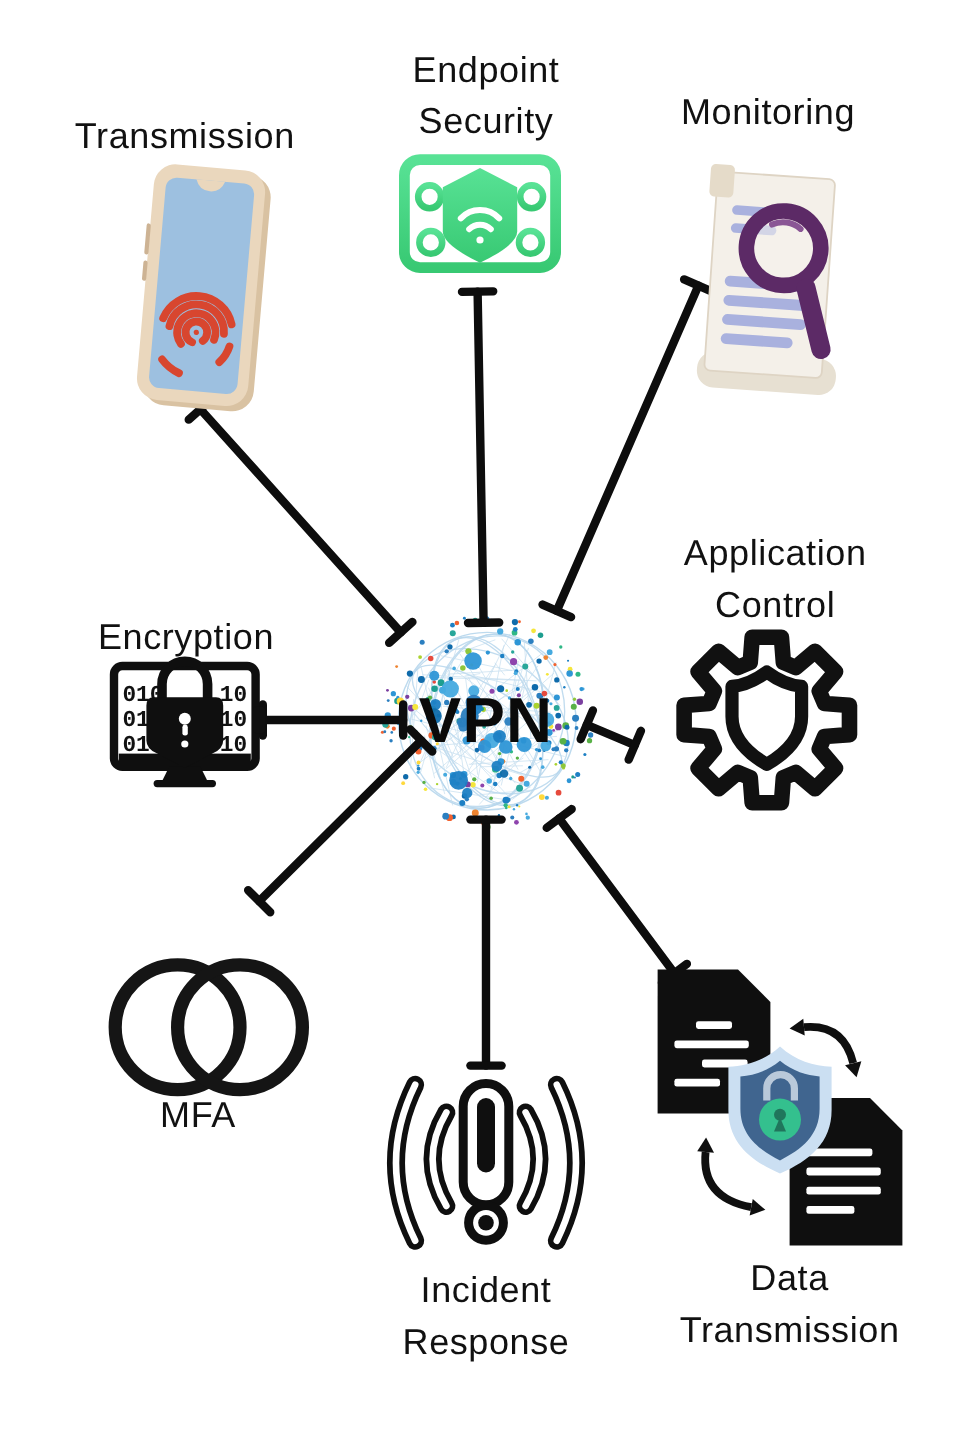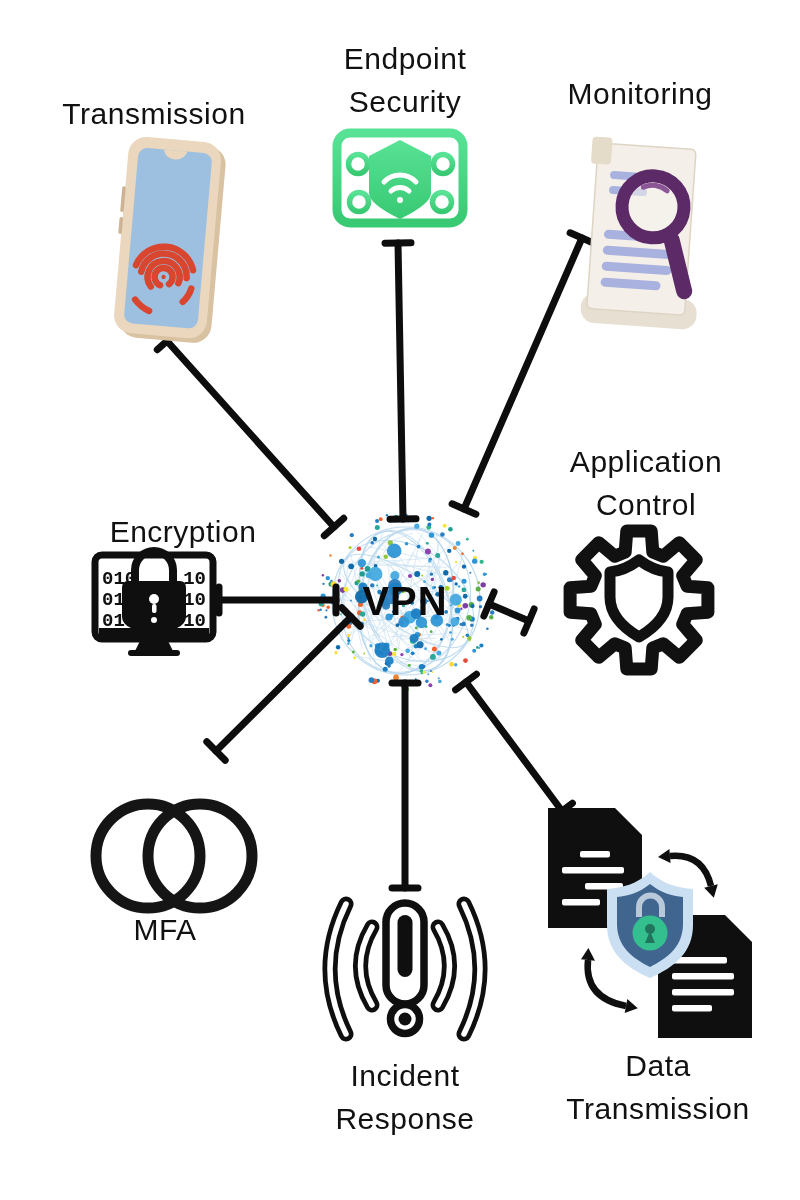--- a/index.html
+++ b/index.html
@@ -3,21 +3,21 @@
 <meta charset="utf-8">
 <style>
   html,body{margin:0;padding:0;background:#fff;}
   .stage{position:relative;width:800px;height:1200px;background:#fff;overflow:hidden;
          font-family:"Liberation Sans",sans-serif;}
   .stage svg.scene{position:absolute;left:0;top:0;}
   .node-label{position:absolute;transform:translateX(-50%);text-align:center;
               color:#111;font-size:30px;font-weight:500;line-height:43px;
               letter-spacing:.5px;white-space:pre-line;}
   .hub-label{position:absolute;transform:translateX(-50%);color:#0a0a0a;
-             font-size:40px;font-weight:800;letter-spacing:1px;line-height:46px;}
+             font-size:53px;font-weight:800;letter-spacing:1px;line-height:46px;}
 </style>
 </head>
 <body>
 
 <div class="stage">
 
 <svg class="scene" width="800" height="1200" viewBox="0 0 800 1200">
 
   <g id="vpn-sphere">
         <ellipse cx="406" cy="601" rx="73" ry="26.56040974807926" fill="none" stroke="#b6d6ec" stroke-width="1.1" opacity="0.85" transform="rotate(34.2 406 601)"></ellipse>
@@ -553,21 +553,21 @@
     </g>
   </g>
 </svg>
 
 <div class="node-label" style="left:154px;top:92px;">Transmission</div>
 <div class="node-label" style="left:405px;top:37px;">Endpoint
 Security</div>
 <div class="node-label" style="left:646px;top:440px;">Application
 Control</div>
 <div class="node-label" style="left:640px;top:72px;">Monitoring</div>
-<div class="node-label" style="left:155px;top:510px;margin-left:28px;">Encryption</div>
+<div class="node-label" style="left:155px;top:510px;">Encryption</div>
 <div class="node-label" style="left:165px;top:908px;">MFA</div>
 <div class="node-label" style="left:658px;top:1044px;">Data
 Transmission</div>
 <div class="node-label" style="left:405px;top:1054px;">Incident
 Response</div>
 <div class="hub-label" style="left:405px;top:578px;">VPN</div>
 
 </div>
 
 </body></html>

